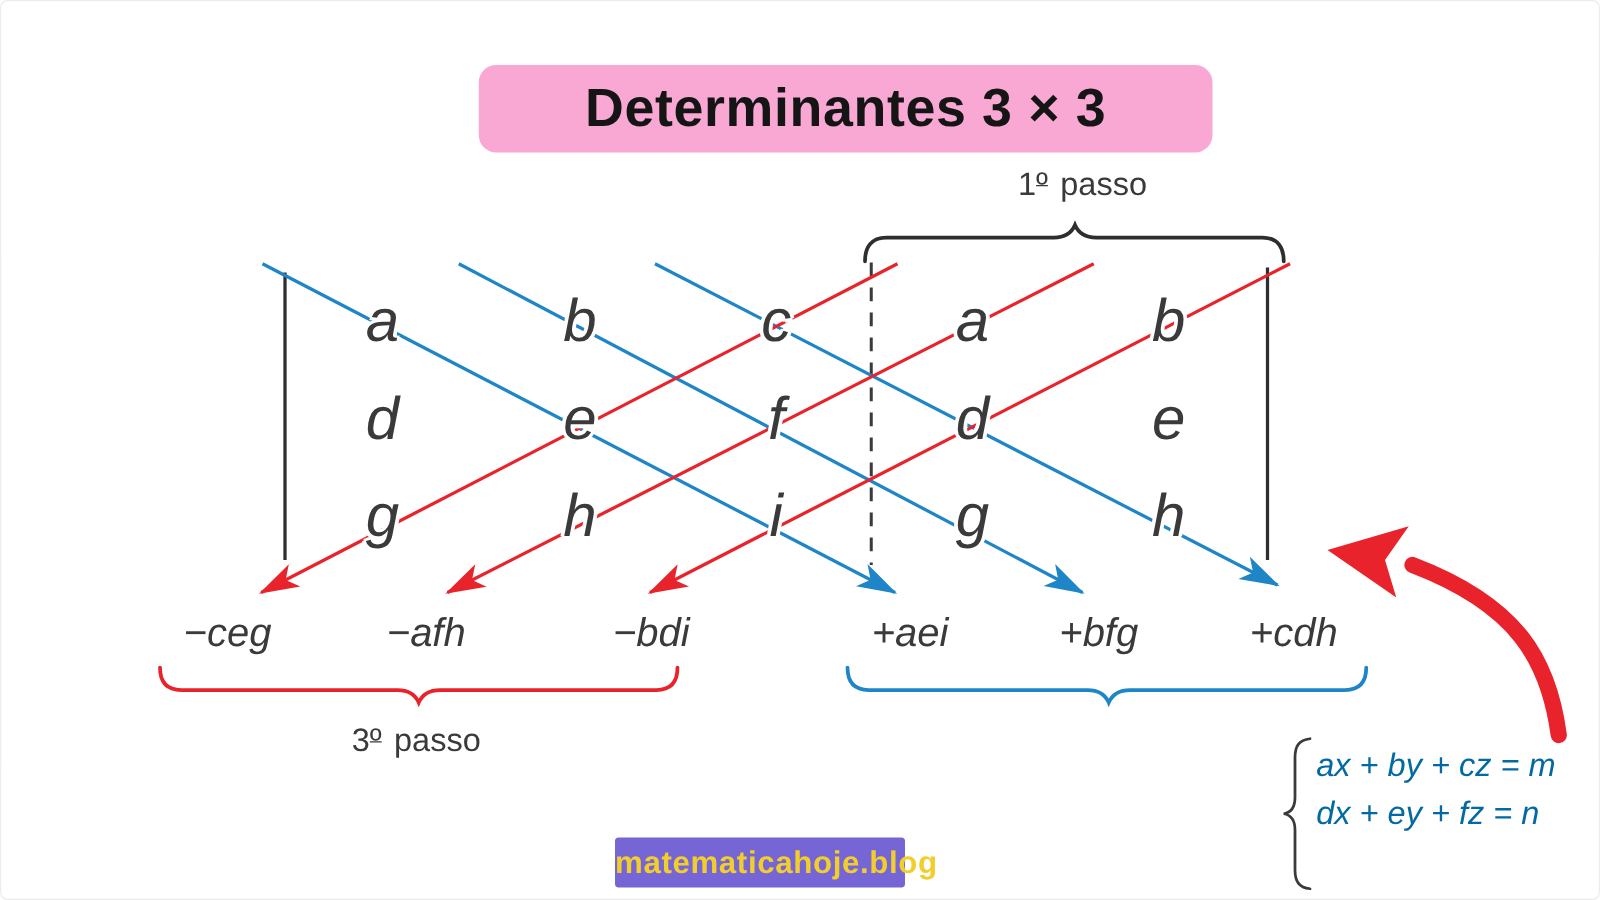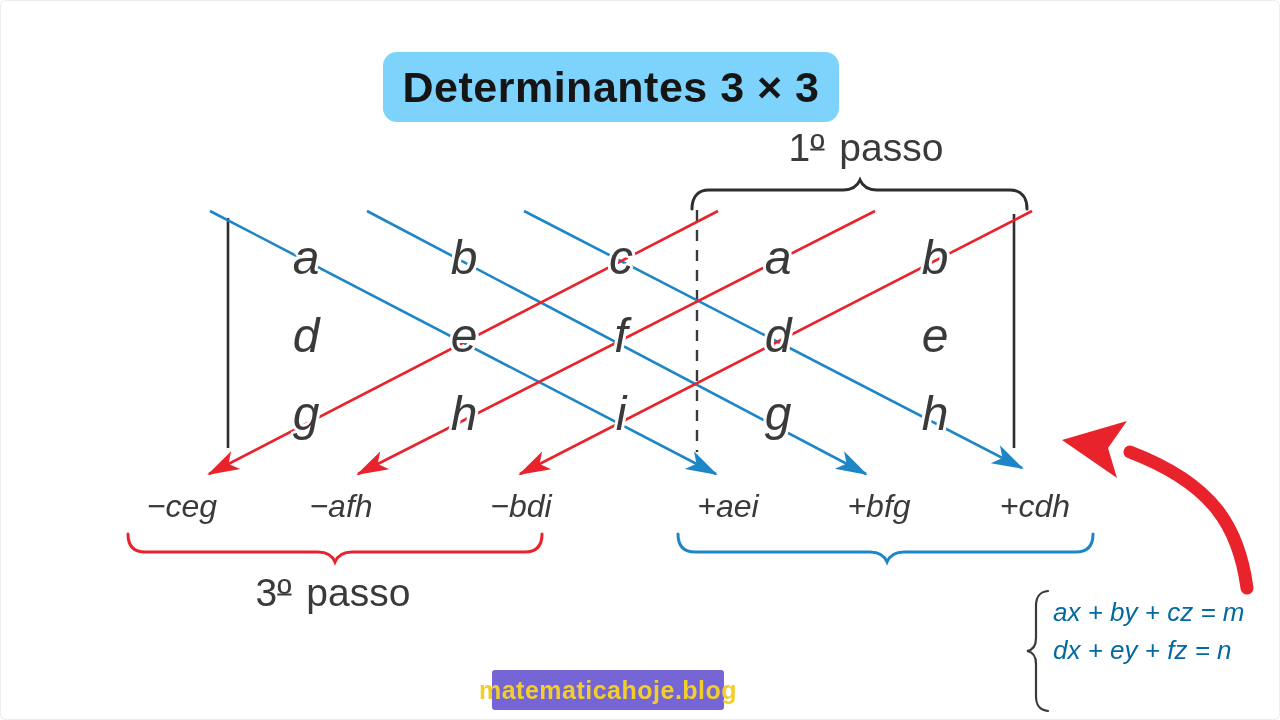--- a/index.html
+++ b/index.html
@@ -3,50 +3,50 @@
 <meta charset="utf-8">
 <style>
   html,body{margin:0;padding:0;background:#fff;}
   .stage{
     position:relative;width:1280px;height:720px;background:#ffffff;overflow:hidden;
     font-family:"Liberation Sans",sans-serif;box-shadow:inset 0 0 0 1px #ececec;border-radius:6px;
   }
   svg.layer{position:absolute;left:0;top:0;width:1280px;height:720px;}
 
   .title-badge{
-    position:absolute;left:383px;top:52px;width:456px;height:70px;
-    background:#7dd3fc;border-radius:14px;display:flex;align-items:center;justify-content:center;
+    position:absolute;left:383px;top:52px;width:587px;height:70px;
+    background:#f9a8d4;border-radius:14px;display:flex;align-items:center;justify-content:center;
   }
   .title-text{font-weight:700;font-size:43px;color:#151515;letter-spacing:.5px;white-space:nowrap;}
 
   .letter{
     position:absolute;transform:translate(-50%,-50%);
     font-style:italic;font-size:48px;color:#3a3a3a;line-height:1;white-space:nowrap;
     text-shadow:3px 0 0 #fff,-3px 0 0 #fff,0 3px 0 #fff,0 -3px 0 #fff,
                 2px 2px 0 #fff,-2px -2px 0 #fff,2px -2px 0 #fff,-2px 2px 0 #fff;
   }
   .term{
     position:absolute;top:506px;transform:translate(-50%,-50%);
     font-style:italic;font-size:32px;color:#3a3a3a;line-height:1;white-space:nowrap;
   }
   .step-label{
     position:absolute;transform:translate(-50%,-50%);
-    font-size:39px;color:#3a3a3a;line-height:1;white-space:nowrap;
+    font-size:26px;color:#3a3a3a;line-height:1;white-space:nowrap;
   }
   .ord{text-decoration:underline;text-underline-offset:-0.32em;text-decoration-thickness:.055em;}
   .word{margin-left:.38em;}
 
   .eq-line{
     position:absolute;left:1053px;transform:translateY(-50%);
     font-style:italic;font-size:26px;color:#0369a1;line-height:1;white-space:nowrap;
   }
 
   .watermark{
     position:absolute;left:492px;top:670px;width:232px;height:40px;
-    background:#7565D5;border-radius:3px;display:flex;align-items:center;justify-content:center;
+    background:#7565D5;border-radius:3px;display:flex;align-items:center;
   }
   .watermark-text{font-weight:700;font-size:25px;color:#F2CE2D;letter-spacing:.5px;white-space:nowrap;}
 </style>
 </head>
 <body>
 
 <div class="stage">
 
   <svg class="layer" viewBox="0 0 1280 720">
     <defs>

